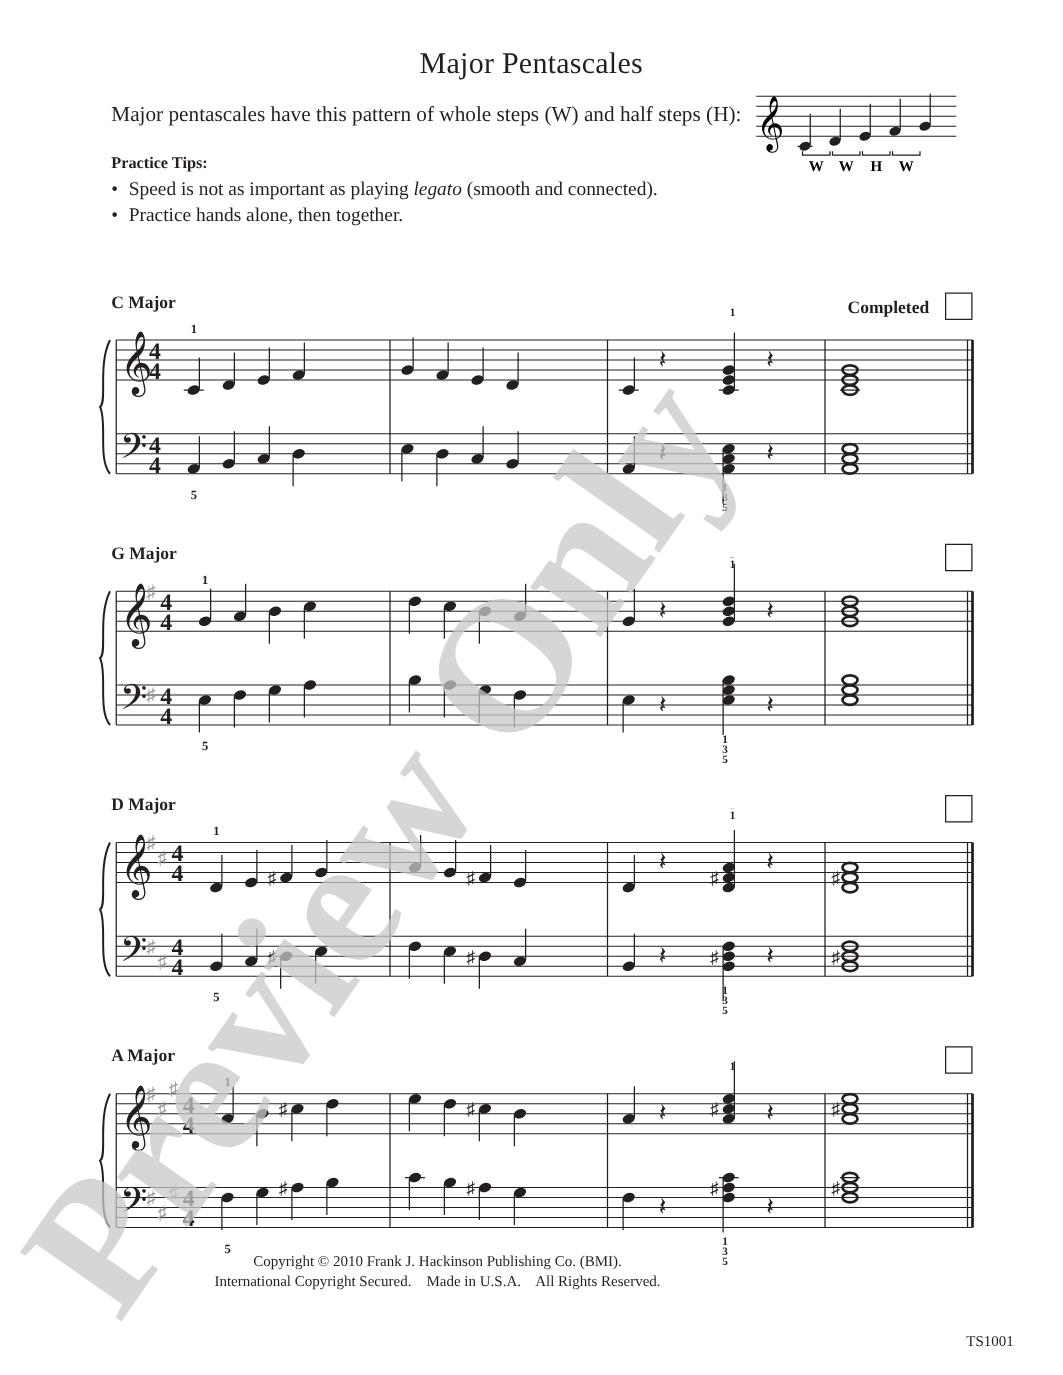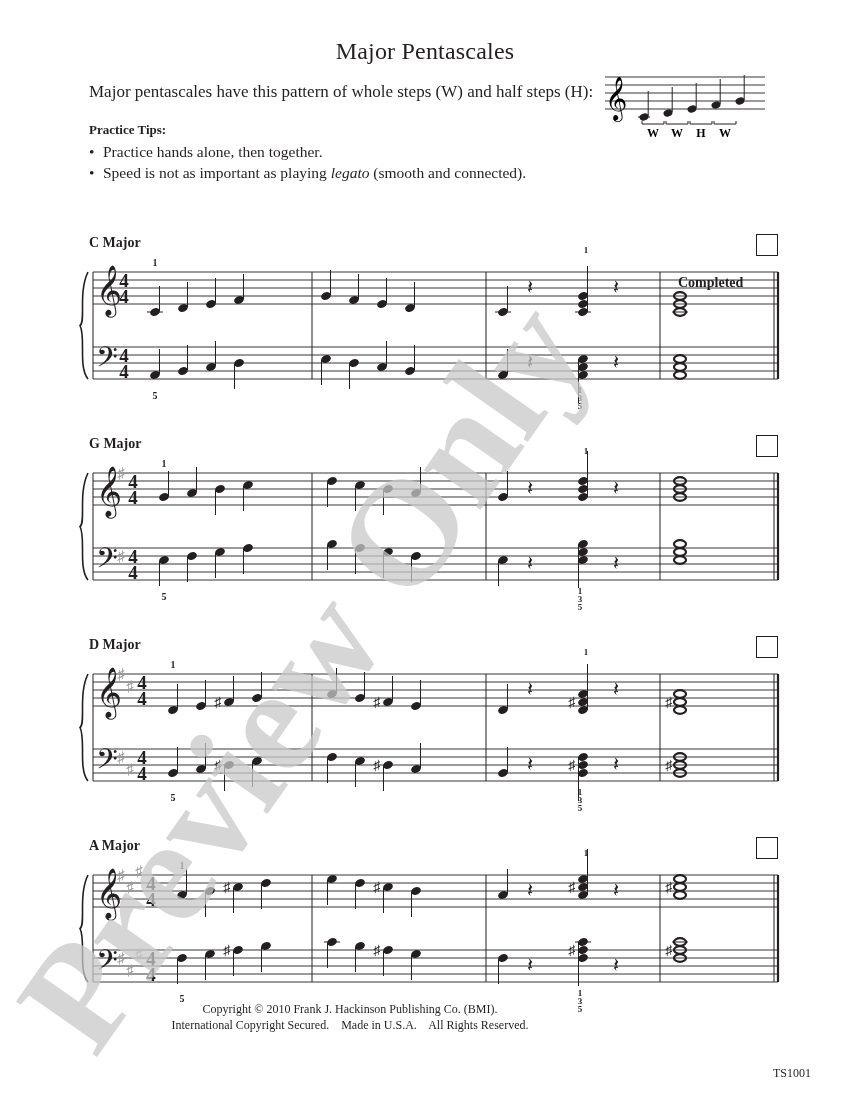--- a/index.html
+++ b/index.html
@@ -58,28 +58,28 @@
   <g id="pattern-labels" font-size="12" font-weight="bold">
       <text x="53" y="72" text-anchor="middle">W</text>
       <text x="77" y="72" text-anchor="middle">W</text>
       <text x="101" y="72" text-anchor="middle">H</text>
       <text x="125" y="72" text-anchor="middle">W</text>
     </g>
 </svg>
 
 <div id="tips-head" class="abs">Practice Tips:</div>
 <ul id="tips" class="abs">
+  <li><span>Speed is not as important as playing </span><i>legato</i><span> (smooth and connected).</span></li>
   <li><span>Practice hands alone, then together.</span></li>
-  <li><span>Speed is not as important as playing </span><i>legato</i><span> (smooth and connected).</span></li>
 </ul>
 
 <div id="sections">
     <div>
       <div class="abs sec-label" style="left: 89px; top: 235px;">C Major</div>
-      <div class="abs completed-label" style="left: 678px; top: 239px; margin-top: 36px;">Completed</div>
+      <div class="abs completed-label" style="left: 678px; top: 239px;">Completed</div>
       <div class="abs check-box" style="left: 756px; top: 234px;"></div>
       <svg width="850" height="200" class="abs" style="left:0;top:245px">
         <line x1="93" y1="27" x2="778" y2="27" stroke="#231f20" stroke-width="0.9"></line>
         <line x1="93" y1="35" x2="778" y2="35" stroke="#231f20" stroke-width="0.9"></line>
         <line x1="93" y1="43" x2="778" y2="43" stroke="#231f20" stroke-width="0.9"></line>
         <line x1="93" y1="51" x2="778" y2="51" stroke="#231f20" stroke-width="0.9"></line>
         <line x1="93" y1="59" x2="778" y2="59" stroke="#231f20" stroke-width="0.9"></line>
         <line x1="93" y1="102" x2="778" y2="102" stroke="#231f20" stroke-width="0.9"></line>
         <line x1="93" y1="110" x2="778" y2="110" stroke="#231f20" stroke-width="0.9"></line>
         <line x1="93" y1="118" x2="778" y2="118" stroke="#231f20" stroke-width="0.9"></line>

